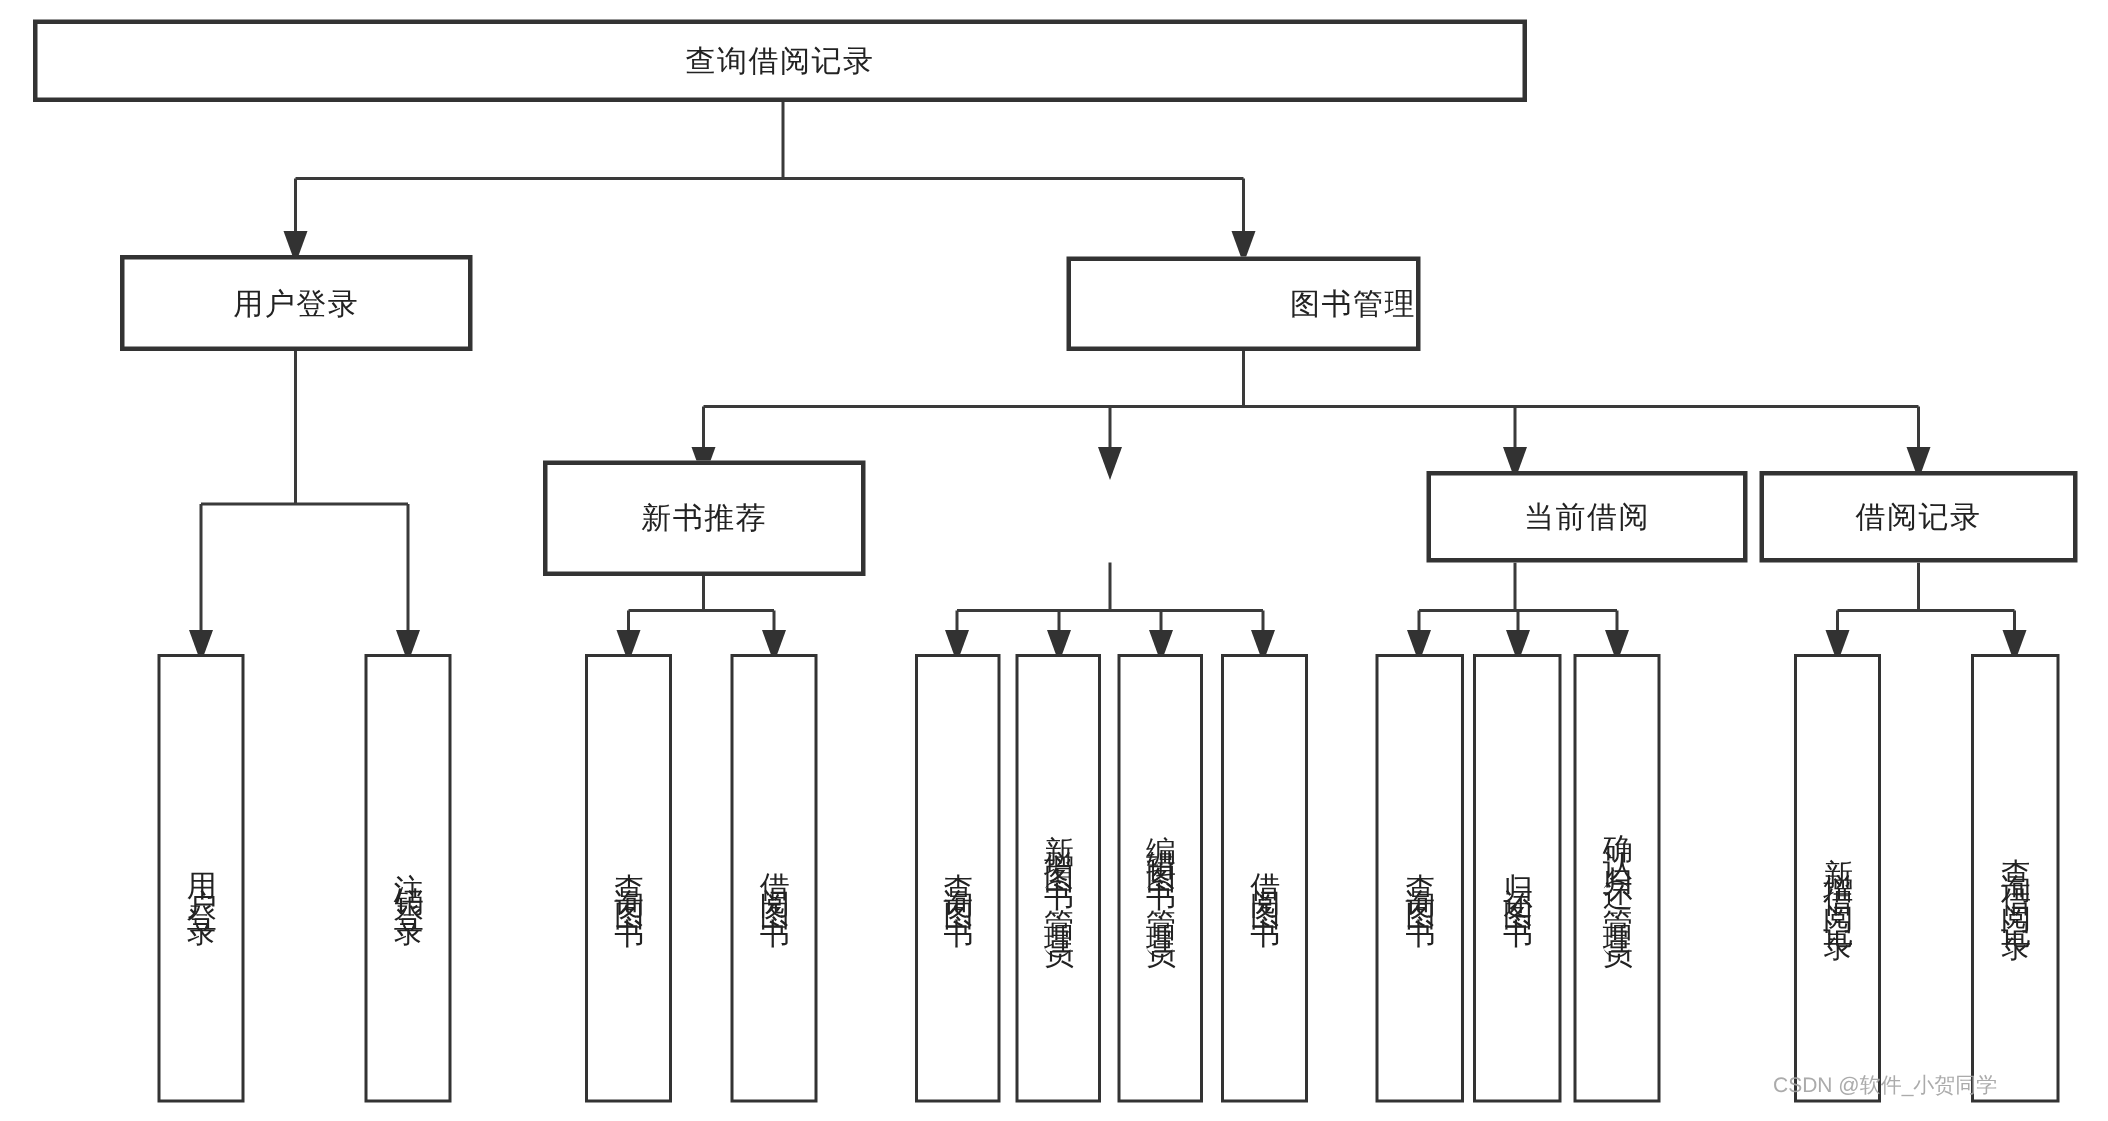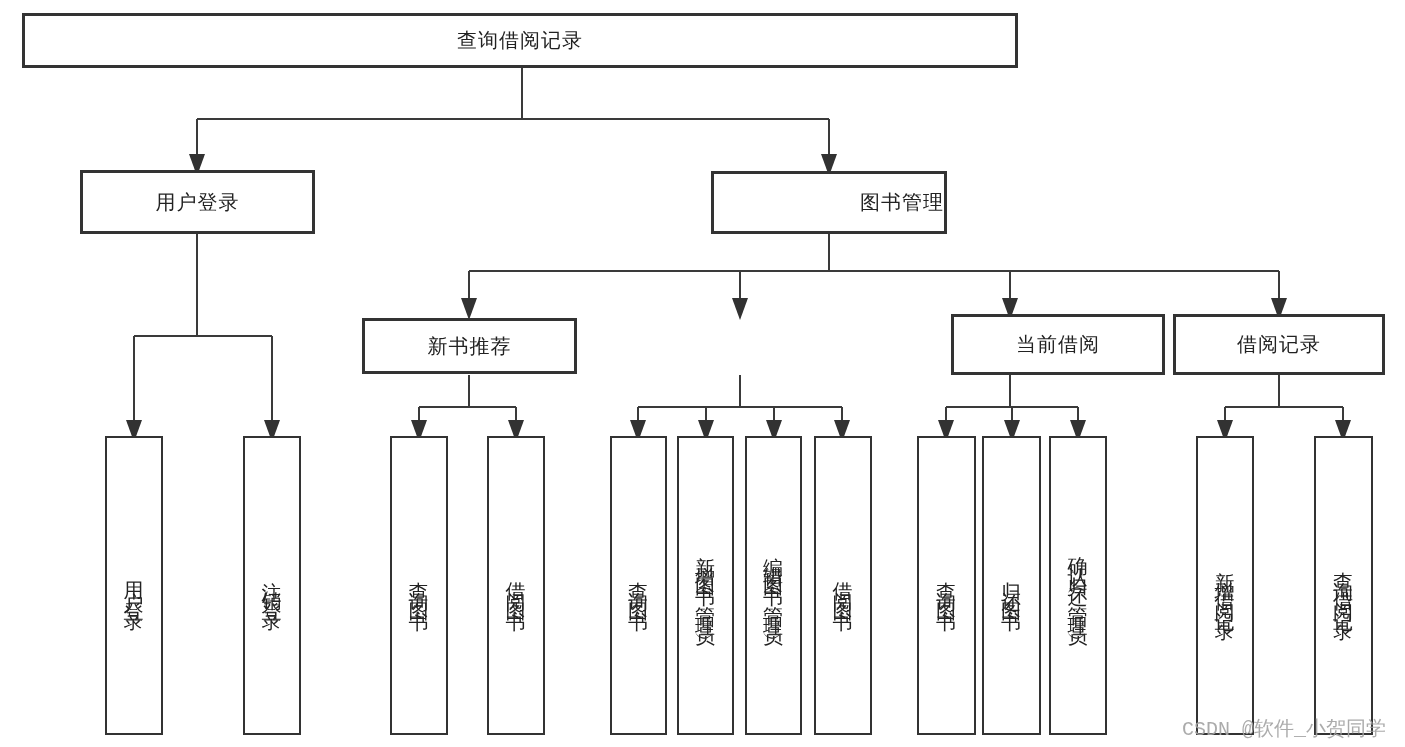--- a/index.html
+++ b/index.html
@@ -16,21 +16,21 @@
     display:flex; align-items:center; justify-content:center;
   }
   .hlabel { font-size:20px; letter-spacing:1px; white-space:nowrap; }
   .leaf { border-width:2.5px; }
   .vlabel {
     writing-mode:vertical-rl; text-orientation:mixed;
     font-size:20px; line-height:1; letter-spacing:10px;
   }
   .watermark {
     position:absolute; left:1182px; top:715px; z-index:5;
-    font-size:20px; color:rgba(164,164,164,0.92); white-space:nowrap;font-family:Liberation Mono, monospace;
+    font-size:14px; color:rgba(164,164,164,0.92); white-space:nowrap;
   }
 </style>
 </head>
 <body>
 
 <div class="stage">
 
   <svg class="wires" viewBox="0 0 1405 747">
     <path d="
       M522 68 V119 M197 119 H829 M197 119 V162 M829 119 V162
@@ -67,21 +67,21 @@
     <span class="hlabel">查询借阅记录</span>
   </div>
 
   <div class="box" style="left:80px; top:170px; width:235px; height:64px;">
     <span class="hlabel">用户登录</span>
   </div>
   <div class="box" style="left:711px; top:171px; width:236px; height:63px;justify-content:flex-end;">
     <span class="hlabel">图书管理</span>
   </div>
 
-  <div class="box" style="left:362px; top:318px; width:215px; height:56px;">
+  <div class="box" style="left:362px; top:307px; width:215px; height:77px;">
     <span class="hlabel">新书推荐</span>
   </div>
   <div class="box" style="left:903px; top:314px; width:214px; height:61px;margin-left:48px;">
     <span class="hlabel">当前借阅</span>
   </div>
   <div class="box" style="left:1173px; top:314px; width:212px; height:61px;">
     <span class="hlabel">借阅记录</span>
   </div>
 
   <div class="box leaf" style="left:105px; top:436px; width:58px; height:299px;">

